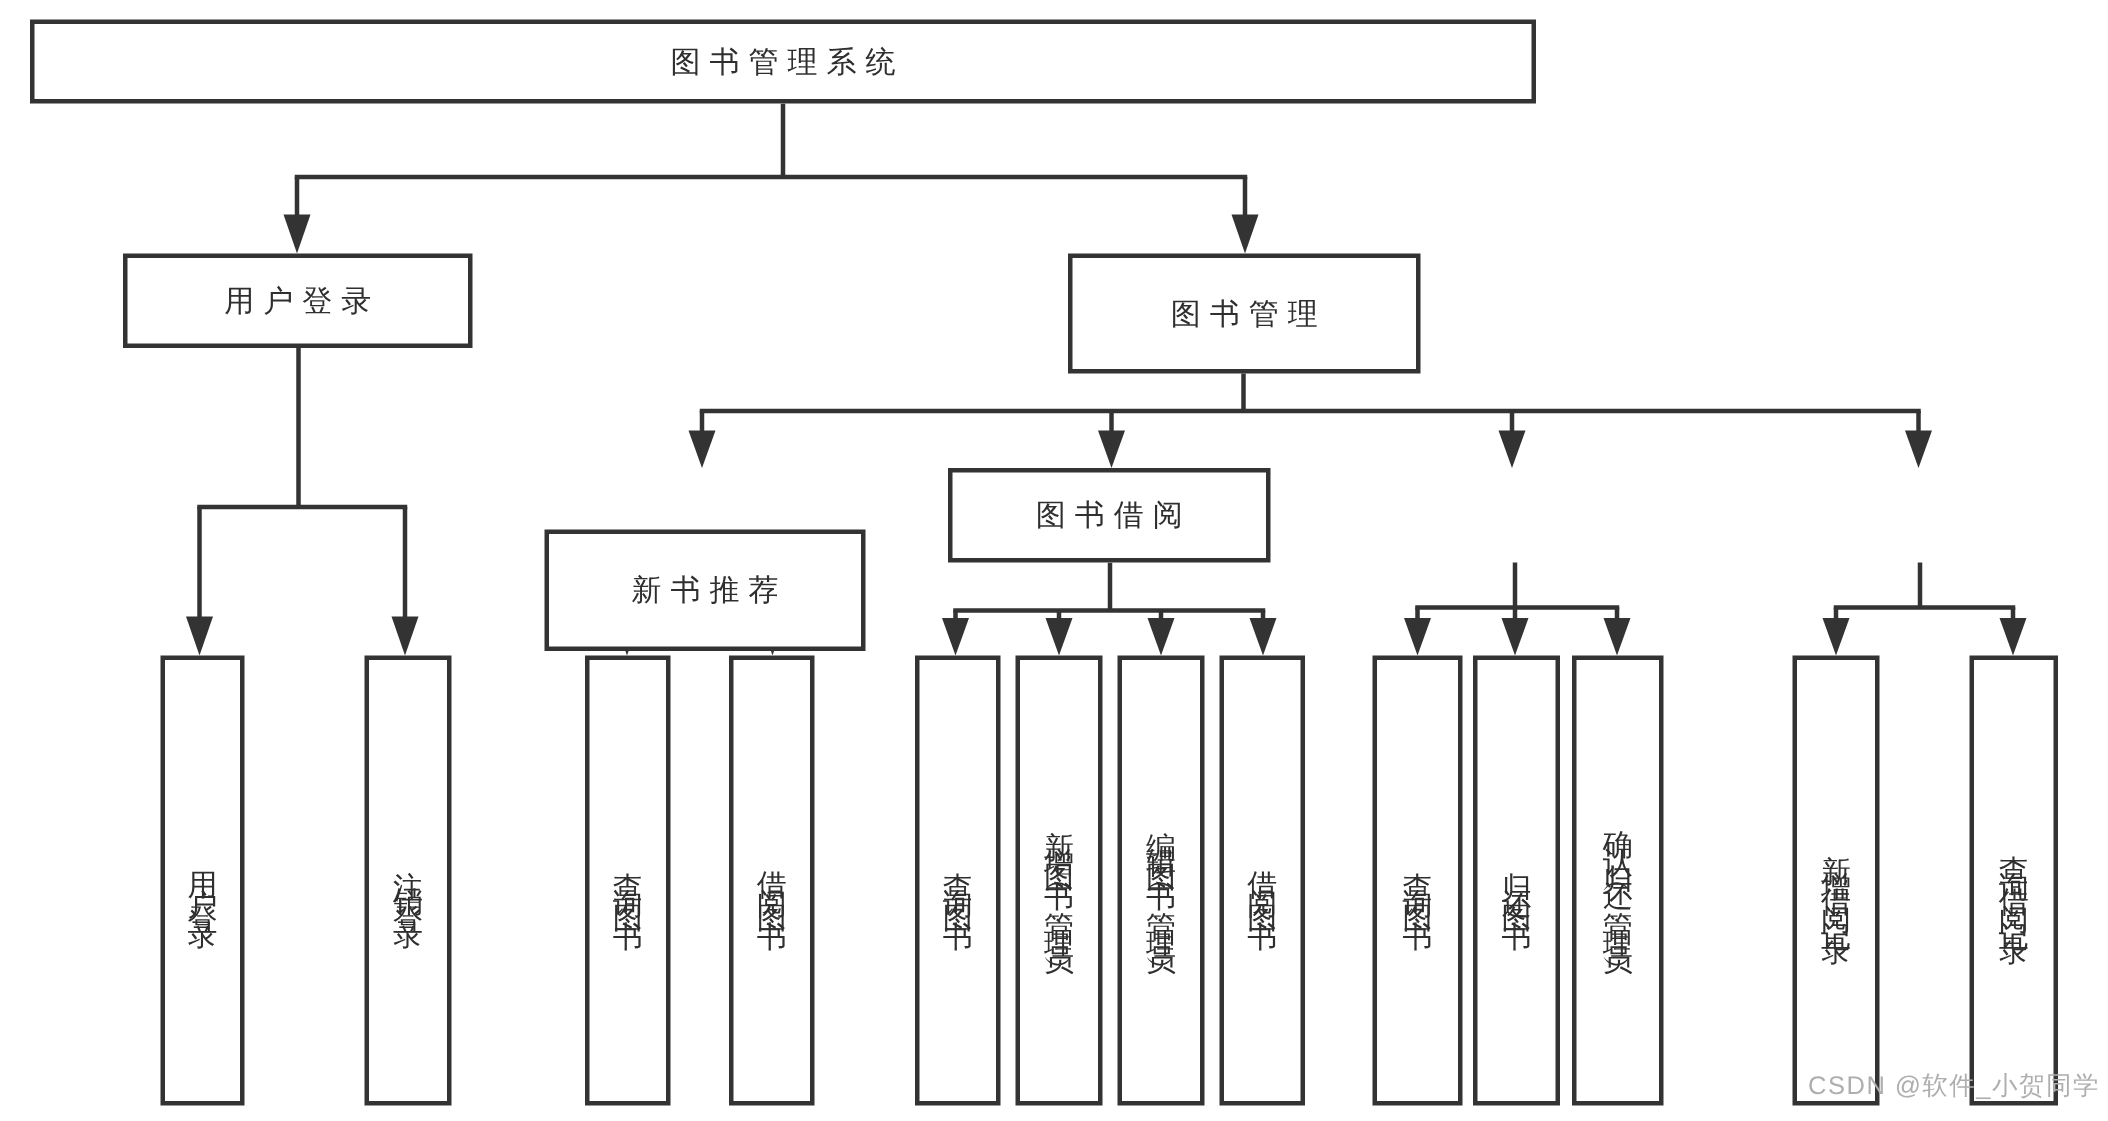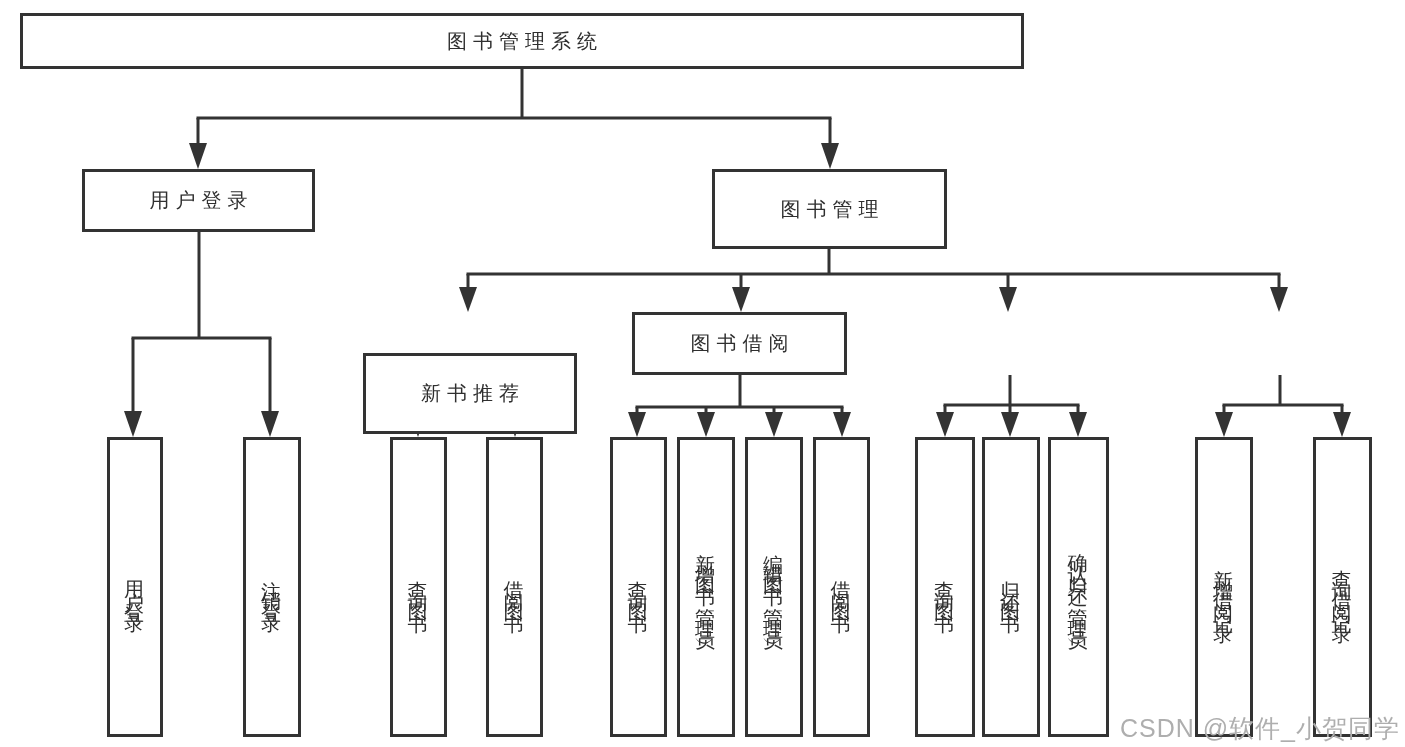--- a/index.html
+++ b/index.html
@@ -36,21 +36,21 @@
     writing-mode: vertical-rl;
     text-orientation: mixed;
     font-size: 20px;
     letter-spacing: 11px;
     white-space: nowrap;
   }
   #watermark {
     position: absolute;
     right: 5px;
     top: 712px;
-    font-size: 25px;
+    font-size: 17px;
     letter-spacing: 1px;
     color: #aeaeae;
     white-space: nowrap;
     z-index: 5;
   }
 </style>
 </head>
 <body>
 
 <div id="canvas">

